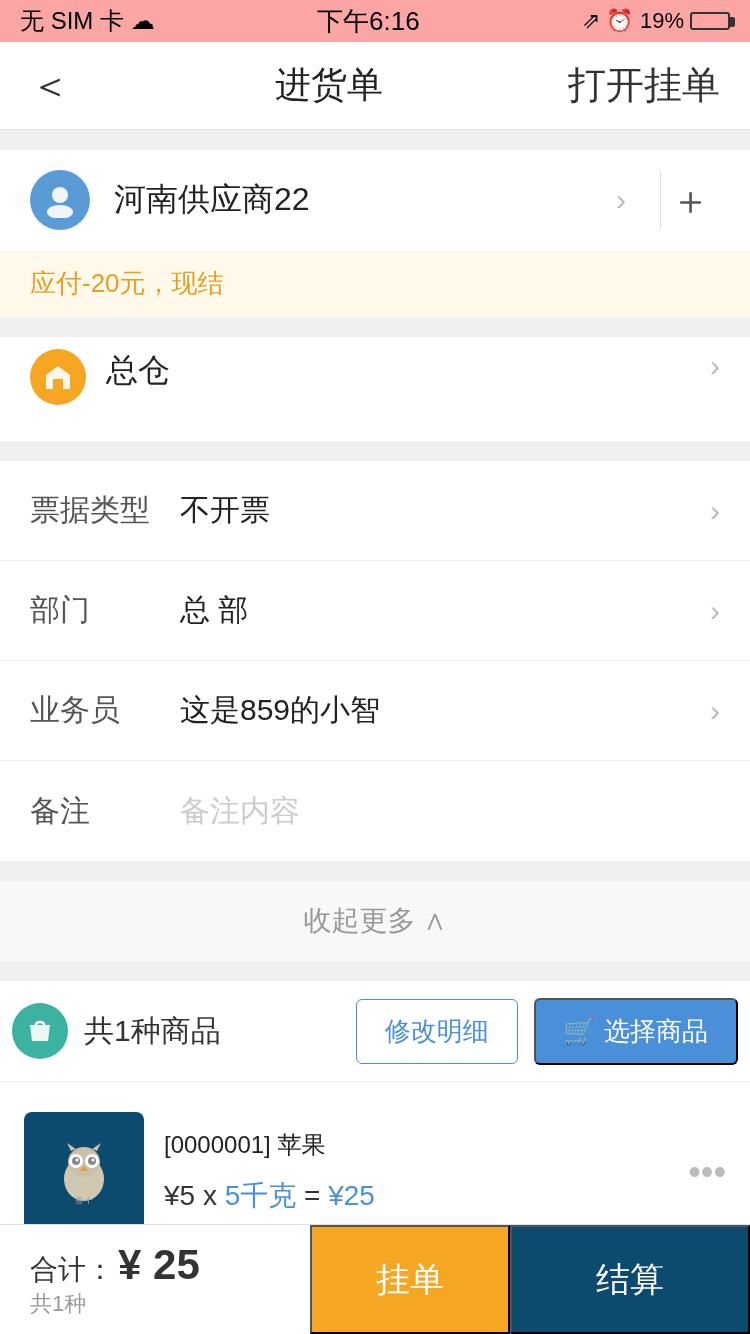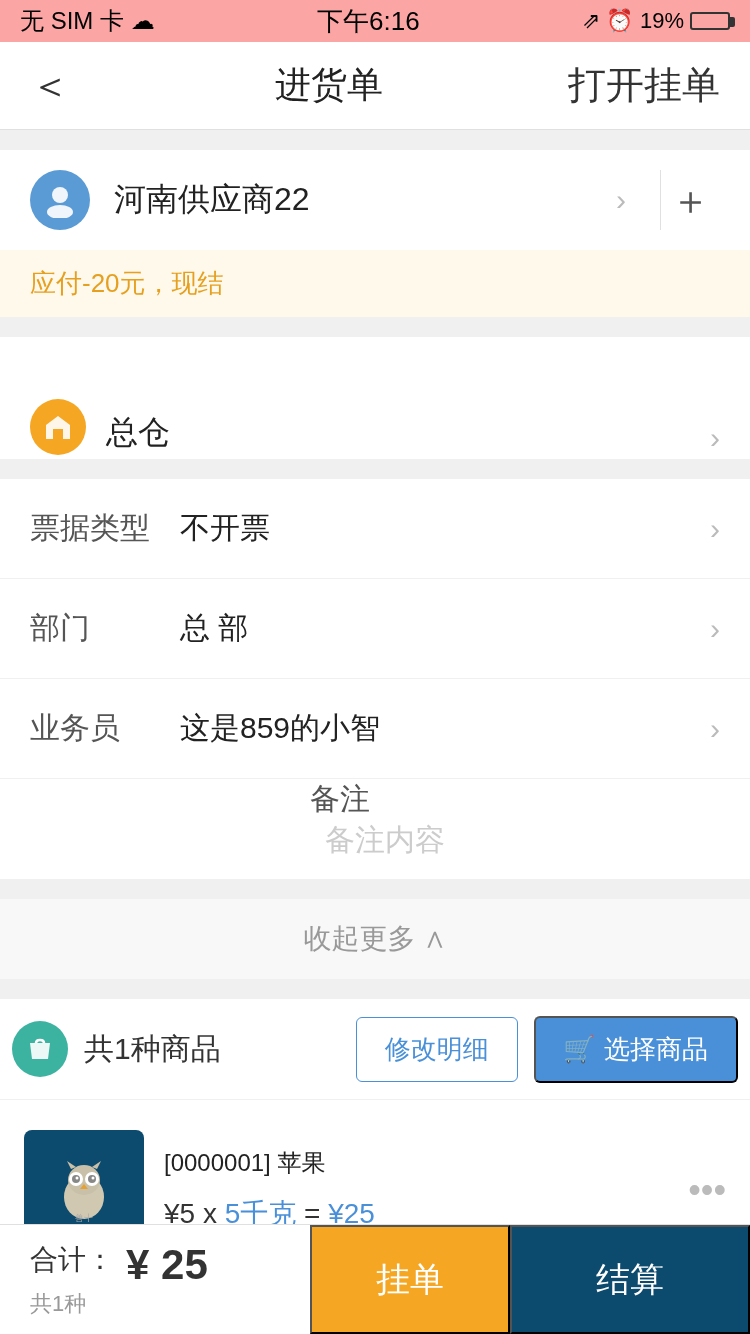--- a/index.html
+++ b/index.html
@@ -83,42 +83,42 @@
       background: #fff9ec;
       padding: 16px 30px;
       font-size: 26px;
       color: #e6a020;
     }
 
     
     .warehouse-section {
       background: #fff;
       display: flex;
-      align-items: flex-end;
-      padding: 4px 30px;
-      height: 122px;
+      align-items: flex-start;
+      padding: 12px 30px;
+      height: 104px;
       gap: 20px;
       margin-top: 20px;
     }
     .warehouse-icon {
       width: 56px; height: 56px; border-radius: 50%; background: #f5a623;
       display: flex; align-items: center; justify-content: center; color: #fff; font-size: 28px; flex-shrink: 0;
     }
     .warehouse-name { flex: 1; font-size: 32px; color: #222; }
 
     
     .form-section { background: #fff; margin-top: 20px; }
     .form-row {
       display: flex;
       align-items: center;
       padding: 0 30px;
       height: 100px;
       border-bottom: 1px solid #f0f0f0;
     }
-    .form-row:last-child { border-bottom: none; flex-direction: column; }
+    .form-row:last-child { border-bottom: none; }
     .form-label { font-size: 30px; color: #555; min-width: 130px; }
     .form-value { flex: 1; font-size: 30px; color: #222; padding-left: 20px; }
     .form-placeholder { flex: 1; font-size: 30px; color: #ccc; padding-left: 20px; }
 
     
     .collapse-row {
       background: #f8f8f8;
       height: 80px;
       display: flex;
       align-items: center;
@@ -345,21 +345,21 @@
   </div>
   <div class="product-more">
     <span>•••</span>
   </div>
 </div>
 
 <div style="height: 130px;"></div>
 
 <div class="bottom-bar">
   <div class="total-area">
-    <div style="display:flex; align-items:flex-start; gap:12px;">
+    <div style="display:flex; align-items:flex-end; gap:4px;">
       <span>合计：</span>
       <span style="font-size:42px; font-weight:bold;">¥ 25</span>
     </div>
     <div style="font-size:22px; color:#999;">共1种</div>
   </div>
   <button class="btn-hang">挂单</button>
   <button class="btn-checkout">结算</button>
 </div>
 
 </body></html>

